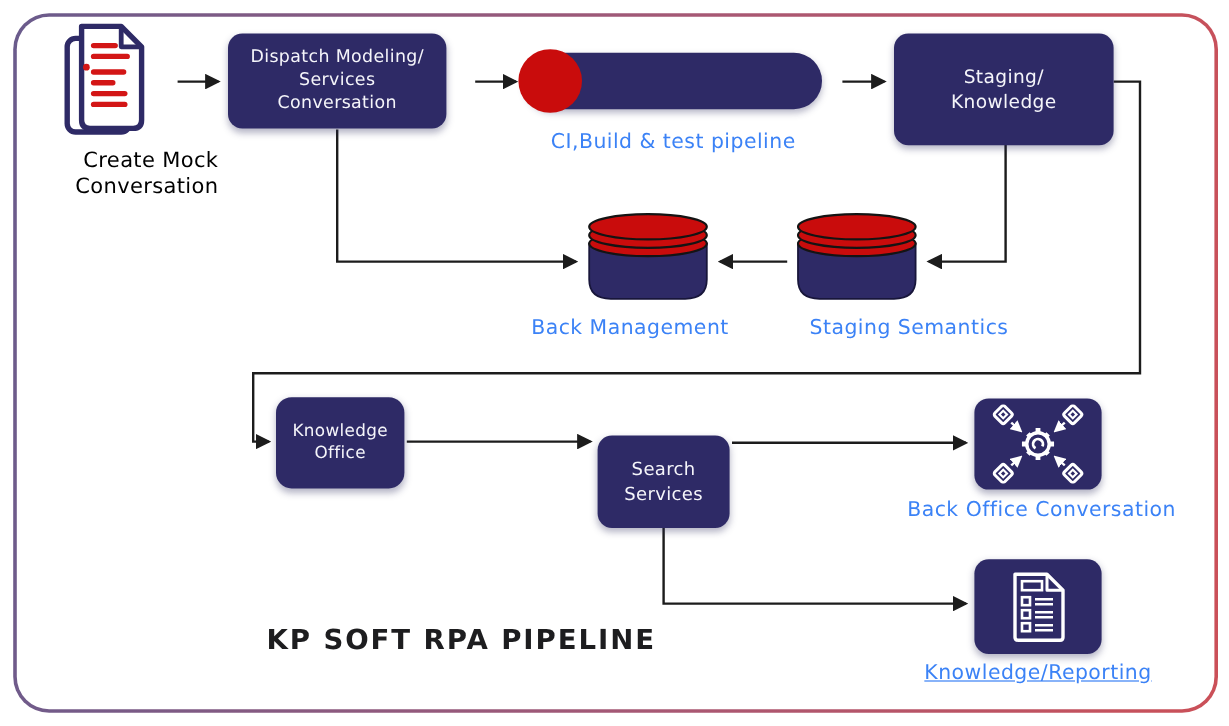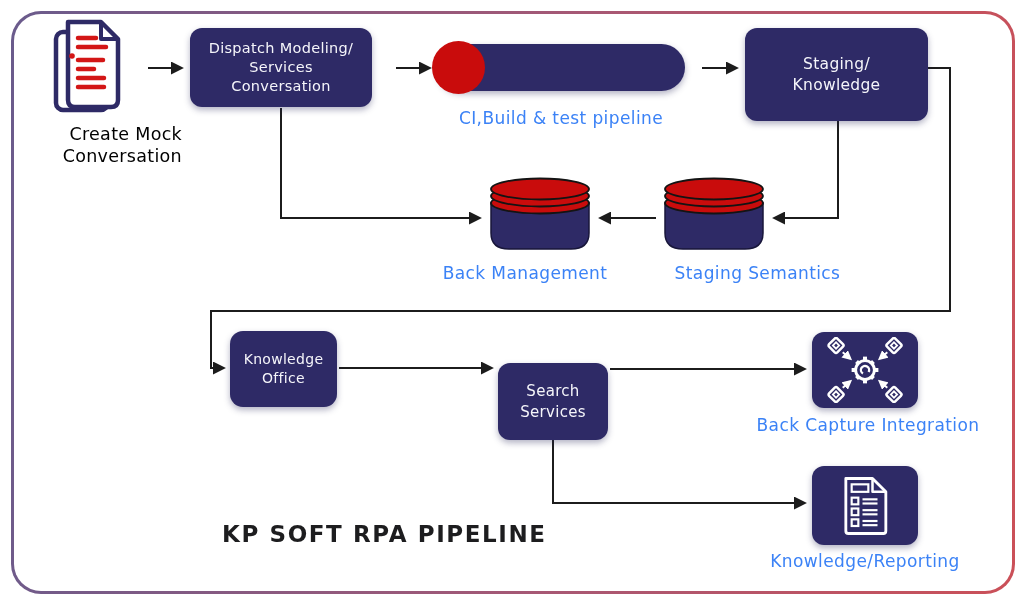--- a/index.html
+++ b/index.html
@@ -30,21 +30,21 @@
           background:#2e2a66; border-radius:24px; box-shadow:0 3px 6px rgba(40,40,90,.35); }
   .pill-dot { position:absolute; left:-5px; top:-3px; width:53px; height:53px;
               border-radius:50%; background:#c90c0c; }
 
   .lbl { position:absolute; z-index:2; color:#3b82f6; text-align:center;
          font-size:17px; letter-spacing:.4px; font-weight:500; }
   .lbl-ci   { left:437px; top:108px; width:248px; }
   .lbl-mm   { left:425px; top:263px; width:200px; }
   .lbl-ls   { left:650px; top:263px; width:215px; }
   .lbl-bo   { left:748px; top:415px; width:240px; }
-  .lbl-kr   { left:752px; top:551px; width:226px; }
+  .lbl-kr   { left:752px; top:551px; width:226px;text-decoration:underline; }
 
   .lbl-create { position:absolute; left:17px; top:124px; width:165px; z-index:2;
                 color:#000000; text-align:right; font-size:17.5px; line-height:1.25;
                 font-weight:500; letter-spacing:.3px; }
 
   .title { position:absolute; left:222px; top:521px; z-index:2; color:#1d1d1f;
            font-size:23px; font-weight:600; letter-spacing:1.6px; }
 
   .icon-abs { position:absolute; z-index:2; }
   .cyl { position:absolute; z-index:2; }
@@ -176,21 +176,21 @@
 
         <g stroke-width="2.2">
           <path d="M23,17 L31,24" marker-end="url(#warr)"></path>
           <path d="M73,17 L65,24" marker-end="url(#warr)"></path>
           <path d="M23,57 L31,50" marker-end="url(#warr)"></path>
           <path d="M73,57 L65,50" marker-end="url(#warr)"></path>
         </g>
       </g>
     </svg>
   </div>
-  <div class="lbl lbl-bo">Back Capture Integration</div>
+  <div class="lbl lbl-bo">Back Office Conversation</div>
 
   <div class="node box-kr">
     <svg width="52" height="60" viewBox="0 0 62 72">
       <path d="M8,3 H40 L56,19 V66 q0,3 -3,3 H11 q-3,0 -3,-3 Z" fill="none" stroke="#fff" stroke-width="3.4" stroke-linejoin="round"></path>
       <path d="M40,3 V19 H56" fill="none" stroke="#fff" stroke-width="3" stroke-linejoin="round"></path>
       <rect x="15" y="10" width="20" height="9" fill="none" stroke="#fff" stroke-width="2.6"></rect>
       <g fill="none" stroke="#fff" stroke-width="2.6">
         <rect x="15" y="26" width="8" height="8"></rect>
         <rect x="15" y="39" width="8" height="8"></rect>
         <rect x="15" y="52" width="8" height="8"></rect>

